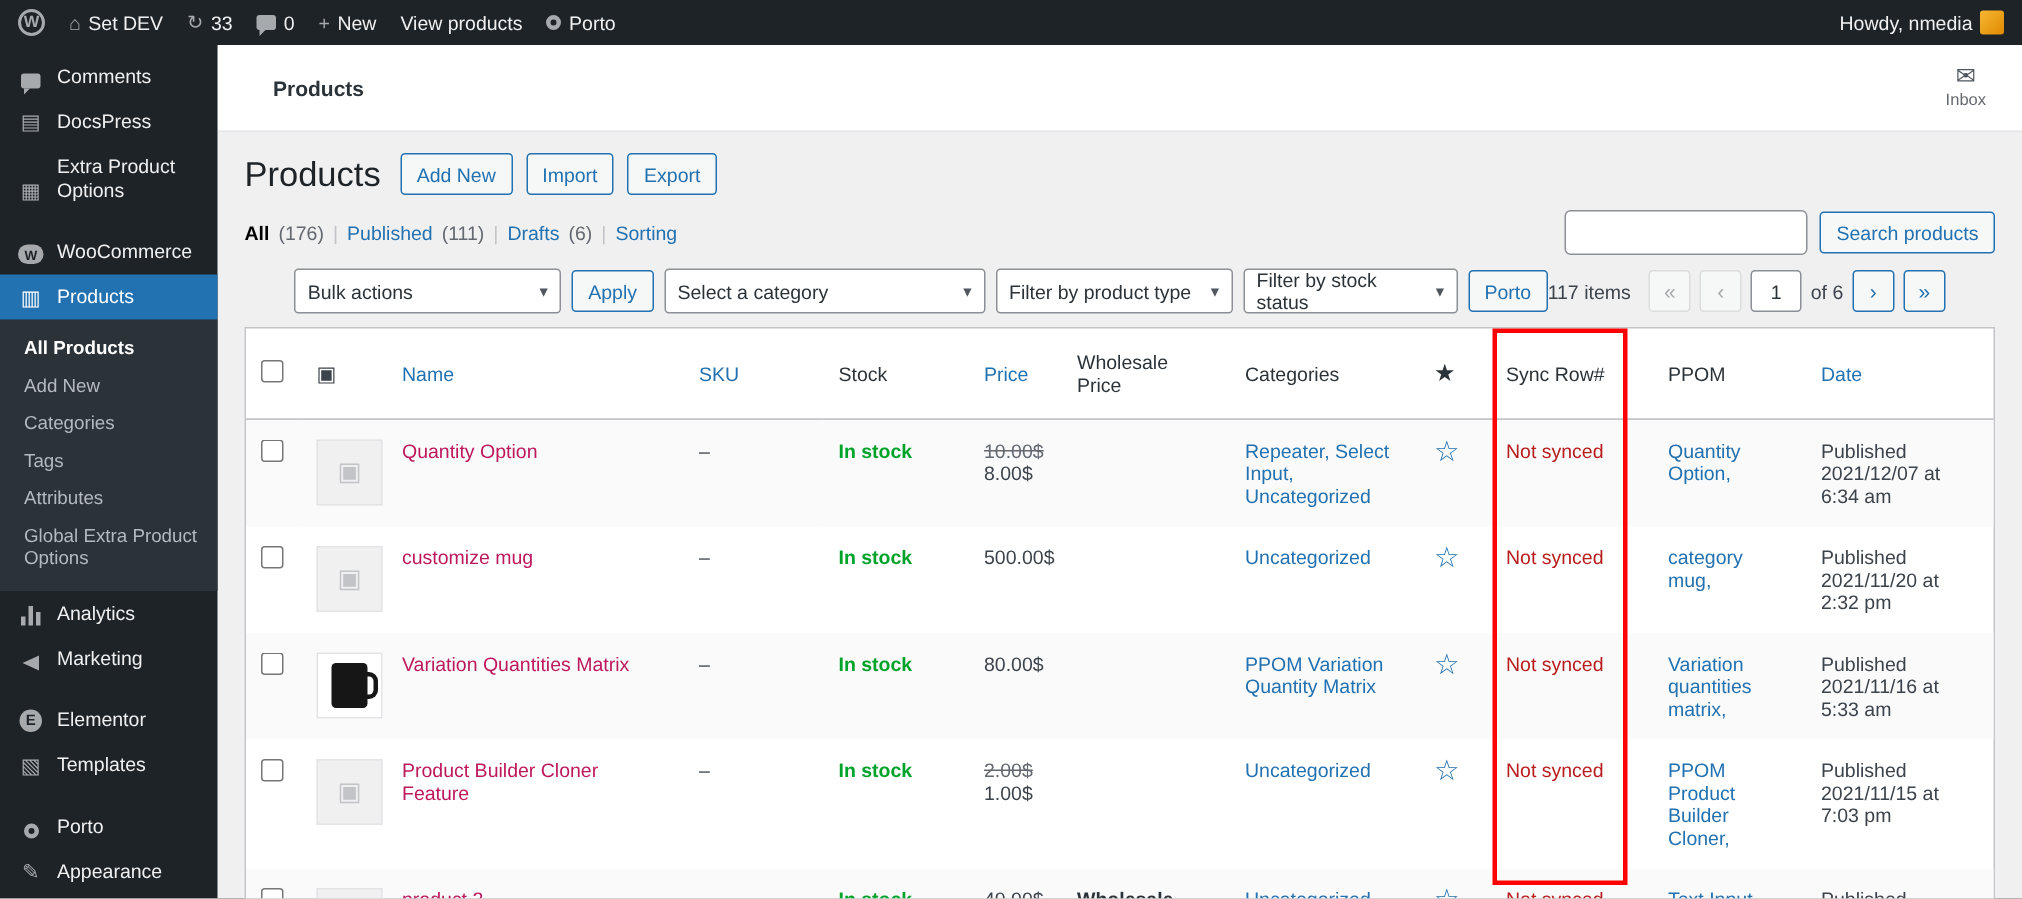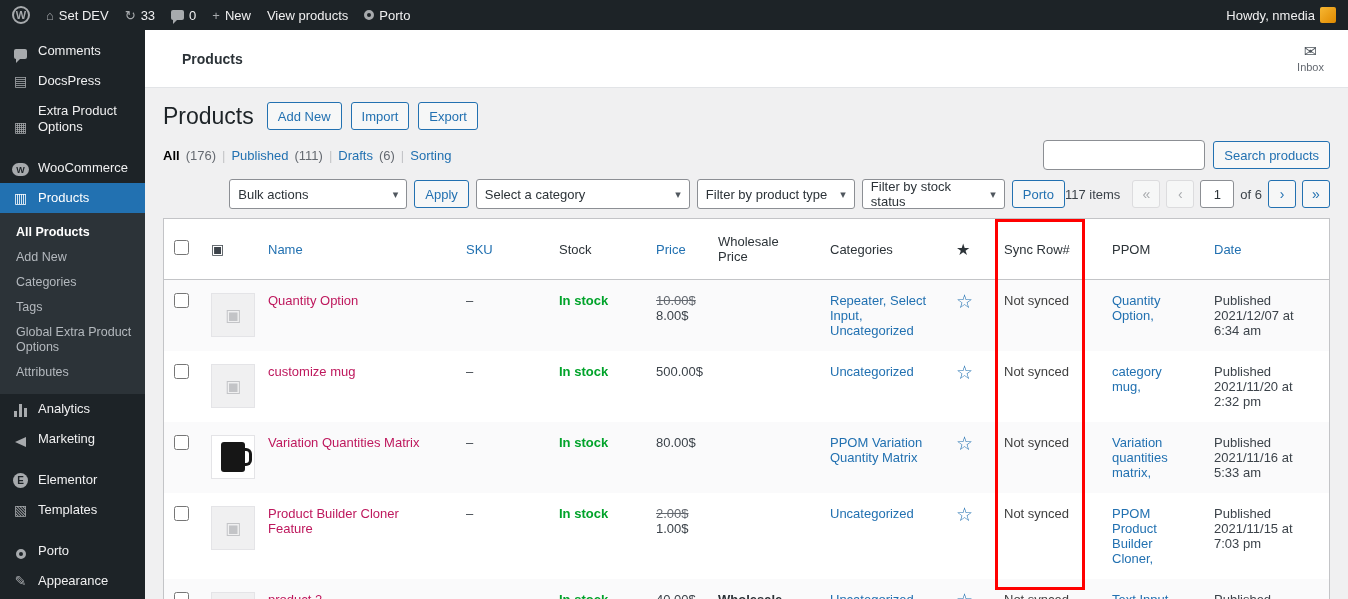--- a/index.html
+++ b/index.html
@@ -54,21 +54,21 @@
   .views-row { display:flex; align-items:center; justify-content:space-between; margin-top:10px; }
   .views { display:flex; align-items:center; gap:6px; }
   .views a { color:#2271b1; text-decoration:none; cursor:pointer; }
   .views .current { color:#000; font-weight:600; }
   .views .count { color:#646970; }
   .views .sep { color:#c3c4c7; }
   .search-area { display:flex; align-items:center; gap:8px; }
   .search-input { width:162px; height:30px; border:1px solid #8c8f94; border-radius:4px; background:#fff; padding:0 8px; font-size:13px; }
 
   
-  .filter-row { display:flex; align-items:center; justify-content:flex-end; margin-top:9px; }
+  .filter-row { display:flex; align-items:center; justify-content:center; margin-top:9px; }
   .filters { display:flex; align-items:center; gap:7px; }
   .select { display:flex; align-items:center; justify-content:space-between; gap:8px; background:#fff; border:1px solid #8c8f94; border-radius:3px; height:30px; padding:0 8px; color:#2c3338; cursor:pointer; }
   .select .arrow { color:#50575e; font-size:11px; }
   .w-bulk{width:178px} .w-cat{width:214px} .w-type{width:158px} .w-stock{width:143px}
   .pagination { display:flex; align-items:center; gap:6px; }
   .items-count { color:#3c434a; margin-right:6px; }
   .pg-btn { min-width:28px; height:28px; display:inline-flex; align-items:center; justify-content:center; border:1px solid #2271b1; background:#f6f7f7; border-radius:3px; color:#2271b1; font-size:14px; cursor:pointer; }
   .pg-btn.disabled { border-color:#dcdcde; color:#a7aaad; cursor:default; }
   .page-box { width:34px; height:28px; border:1px solid #8c8f94; border-radius:3px; background:#fff; text-align:center; font-size:13px; color:#2c3338; }
   .of-pages { color:#3c434a; }
@@ -86,21 +86,21 @@
   .price-del { display:block; color:#646970; }
   .price-now { display:block; color:#3c434a; }
   .star-head { color:#2c3338; font-size:16px; }
   .star-o { color:#2271b1; font-size:19px; line-height:18px; cursor:pointer; }
   .thumb { width:44px; height:44px; background:#f0f0f1; border:1px solid #e4e4e7; display:flex; align-items:center; justify-content:center; color:#c3c4c7; font-size:17px; cursor:pointer; }
   .thumb.dark { background:#fff; }
   .mug { width:24px; height:30px; background:#161616; border-radius:3px; position:relative; }
   .mug::after { content:""; position:absolute; right:-7px; top:6px; width:7px; height:12px; border:3px solid #161616; border-left:0; border-radius:0 6px 6px 0; }
   .ws-role { display:block; font-weight:700; color:#2c3338; }
   .date-status { color:#3c434a; }
-  .sync-val { color:#404040; }
+  .sync-val { color:#b91c1c; }
   .img-head { color:#3c434a; font-size:14px; }
   .red-box { position:absolute; left:831px; top:0; width:90px; height:371px; border:3px solid #ff0000; z-index:3; pointer-events:none; }
   .cb-col input { width:15px; height:15px; cursor:pointer; }
 </style>
 </head>
 <body>
 
 <div class="screen">
 
   <header class="adminbar">
@@ -163,22 +163,22 @@
     </div>
     <div class="menu-item active">
       <span class="mi-icon">▥</span>
       <span class="mi-label">Products</span>
     </div>
     <div class="submenu">
       <div class="sub-item active">All Products</div>
       <div class="sub-item">Add New</div>
       <div class="sub-item">Categories</div>
       <div class="sub-item">Tags</div>
+      <div class="sub-item">Attributes</div>
       <div class="sub-item">Global Extra Product Options</div>
-      <div class="sub-item">Attributes</div>
     </div>
     <div class="menu-item">
       <span class="mi-icon">
           <span class="bars">
             <i></i>
             <i></i>
             <i></i>
           </span>
         </span>
       <span class="mi-label">Analytics</span>

